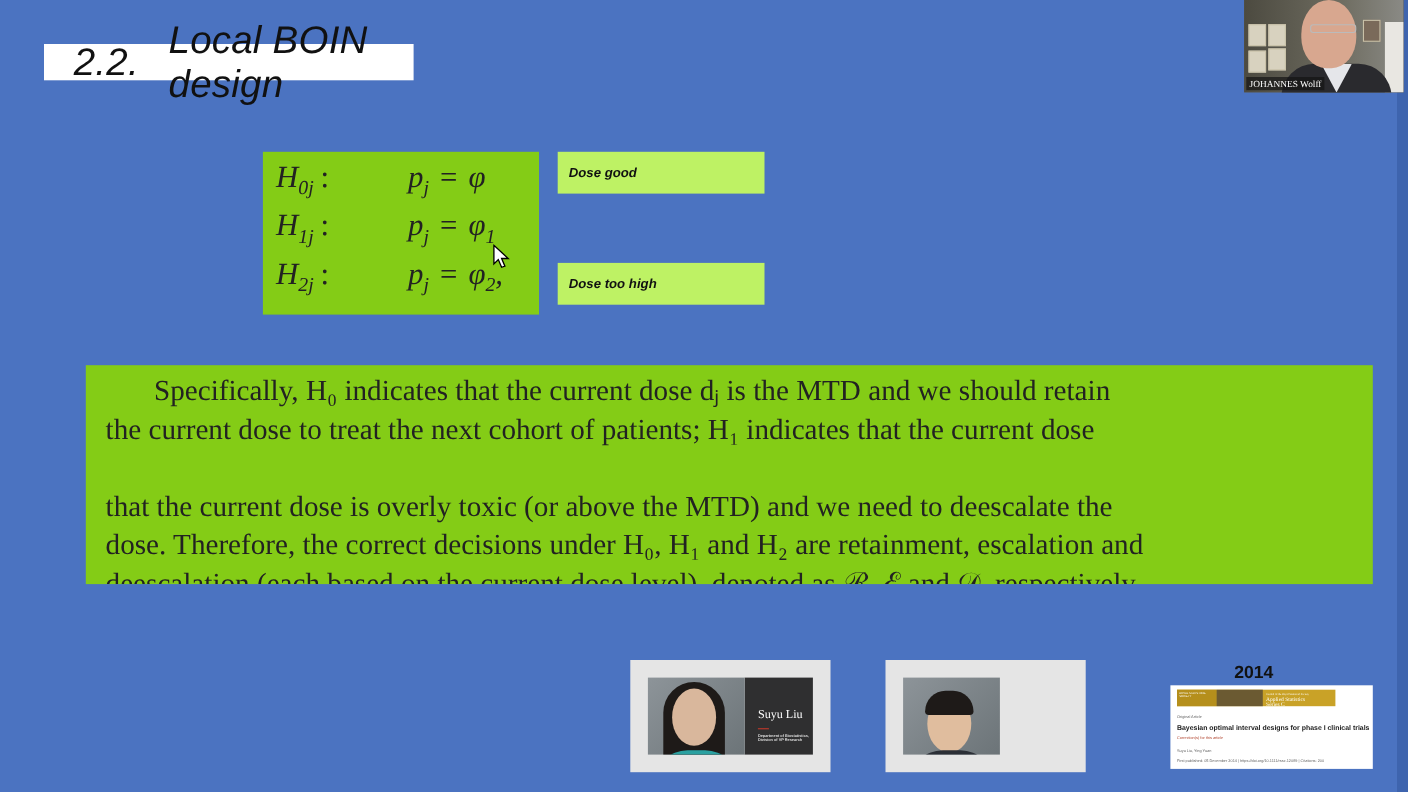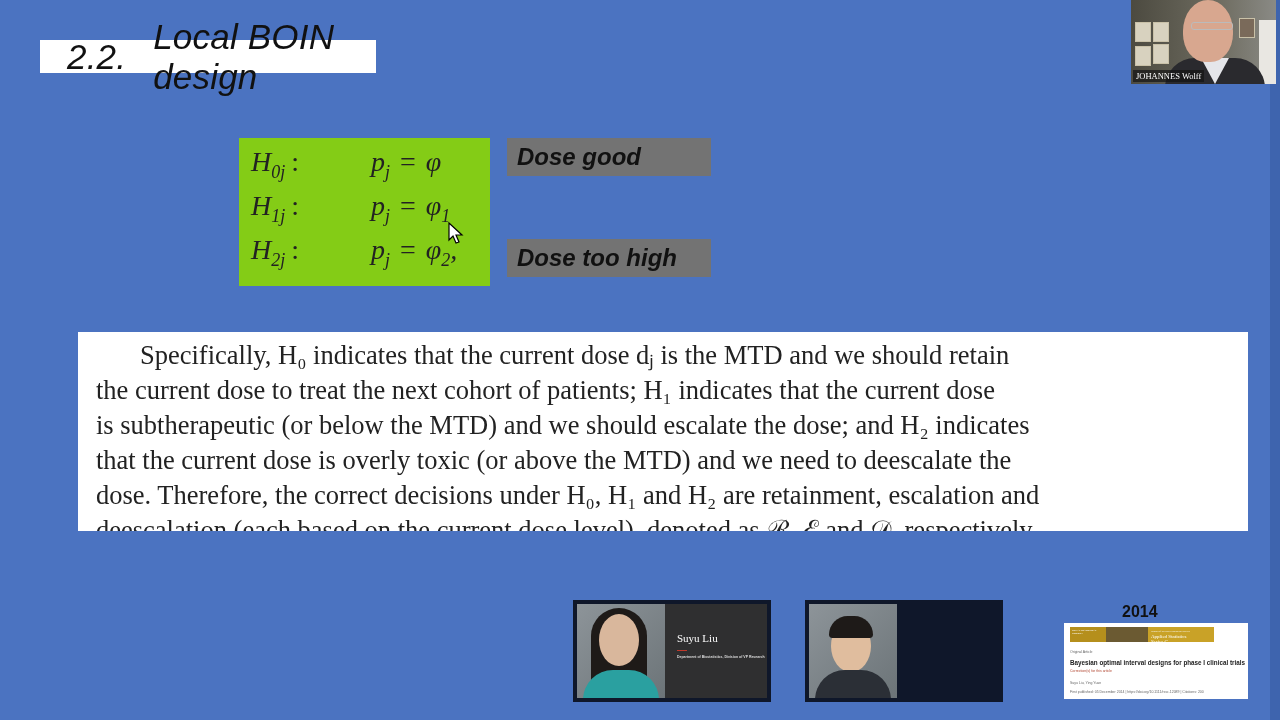--- a/index.html
+++ b/index.html
@@ -23,35 +23,35 @@
   }
   .eq-row { position: absolute; left: 12px; height: 40px; display: flex; align-items: baseline;
     font-family: "Liberation Serif", serif; font-size: 28px; color: #222; }
   .eq-row .lhs { width: 120px; font-style: italic; }
   .eq-row .lhs sub, .eq-row .rhs sub { font-size: 18px; }
   .eq-row .rhs { font-style: italic; }
   .eq-row .colon { font-style: normal; margin-left: 6px; }
   .eq-row .eq { font-style: normal; margin: 0 10px; }
 
   .tag {
-    position: absolute; left: 507px; width: 204px; height: 38px; background: #737373;
+    position: absolute; left: 507px; width: 188px; height: 38px; background: #bef264;
     display: flex; align-items: center; padding-left: 10px; box-sizing: border-box;
-    font-weight: bold; font-style: italic; font-size: 24px; color: #111;
+    font-weight: bold; font-style: italic; font-size: 12px; color: #111;
   }
 
   .cursor { position: absolute; left: 448px; top: 222px; }
 
   .para {
-    position: absolute; left: 78px; top: 332px; width: 1170px; height: 199px; background: #ffffff; overflow: hidden;
+    position: absolute; left: 78px; top: 332px; width: 1170px; height: 199px; background: #84cc16; overflow: hidden;
     font-family: "Liberation Serif", serif; font-size: 26.5px; color: #222; line-height: 35px;
   }
   .para .line { position: absolute; left: 18px; white-space: nowrap; }
 
   .bio {
-    position: absolute; width: 198px; height: 102px; background: #0f172a; box-sizing: border-box; padding: 4px;
+    position: absolute; width: 182px; height: 102px; background: #e5e5e5; box-sizing: border-box; padding: 16px;
   }
   .bio .inner { width: 100%; height: 100%; display: flex; }
   .bio .photo { width: 88px; height: 100%; background: linear-gradient(135deg,#8d9499,#6c7478); position: relative; overflow: hidden; }
   .bio .photo .head { position: absolute; left: 22px; top: 10px; width: 40px; height: 52px; border-radius: 50%; background: #d9b79c; }
   .bio .photo .hair { position: absolute; left: 14px; top: 4px; width: 56px; height: 90px; border-radius: 28px 28px 6px 6px; background: #1e1a18; }
   .bio .photo .body { position: absolute; left: 6px; top: 66px; width: 76px; height: 40px; border-radius: 30px 30px 0 0; background: #2b2f36; }
   .bio .card { flex: 1; background: #2f2f30; color: #fff; padding: 28px 0 0 12px; box-sizing: border-box; }
   .bio .name { font-family: "Liberation Serif", serif; font-size: 11px; }
   .bio .redline { width: 10px; height: 1px; background: #c0392b; margin: 6px 0 4px 0; }
   .bio .dept { font-size: 3.5px; font-weight: bold; color: #ddd; }
@@ -106,21 +106,20 @@
   <div class="tag" style="top:138px">Dose good</div>
   <div class="tag" style="top:239px">Dose too high</div>
 
   <svg class="cursor" width="16" height="24" viewBox="0 0 16 24">
     <path d="M1 1 L1 18 L5 14 L8 21 L11 20 L8 13 L14 13 Z" fill="#fff" stroke="#000" stroke-width="1.2"></path>
   </svg>
 
   <div class="para">
     <div class="line" style="top:6px; left:62px">Specifically, H₀ indicates that the current dose dⱼ is the MTD and we should retain</div>
     <div class="line" style="top:41px">the current dose to treat the next cohort of patients; H₁ indicates that the current dose</div>
-    <div class="line" style="top:76px">is subtherapeutic (or below the MTD) and we should escalate the dose; and H₂ indicates</div>
     <div class="line" style="top:111px">that the current dose is overly toxic (or above the MTD) and we need to deescalate the</div>
     <div class="line" style="top:146px">dose. Therefore, the correct decisions under H₀, H₁ and H₂ are retainment, escalation and</div>
     <div class="line" style="top:181px">deescalation (each based on the current dose level), denoted as ℛ, ℰ and 𝒟, respectively</div>
   </div>
 
   <div class="bio" style="left:573px; top:600px">
     <div class="inner">
       <div class="photo">
         <div class="hair"></div>
           <div class="head"></div>

